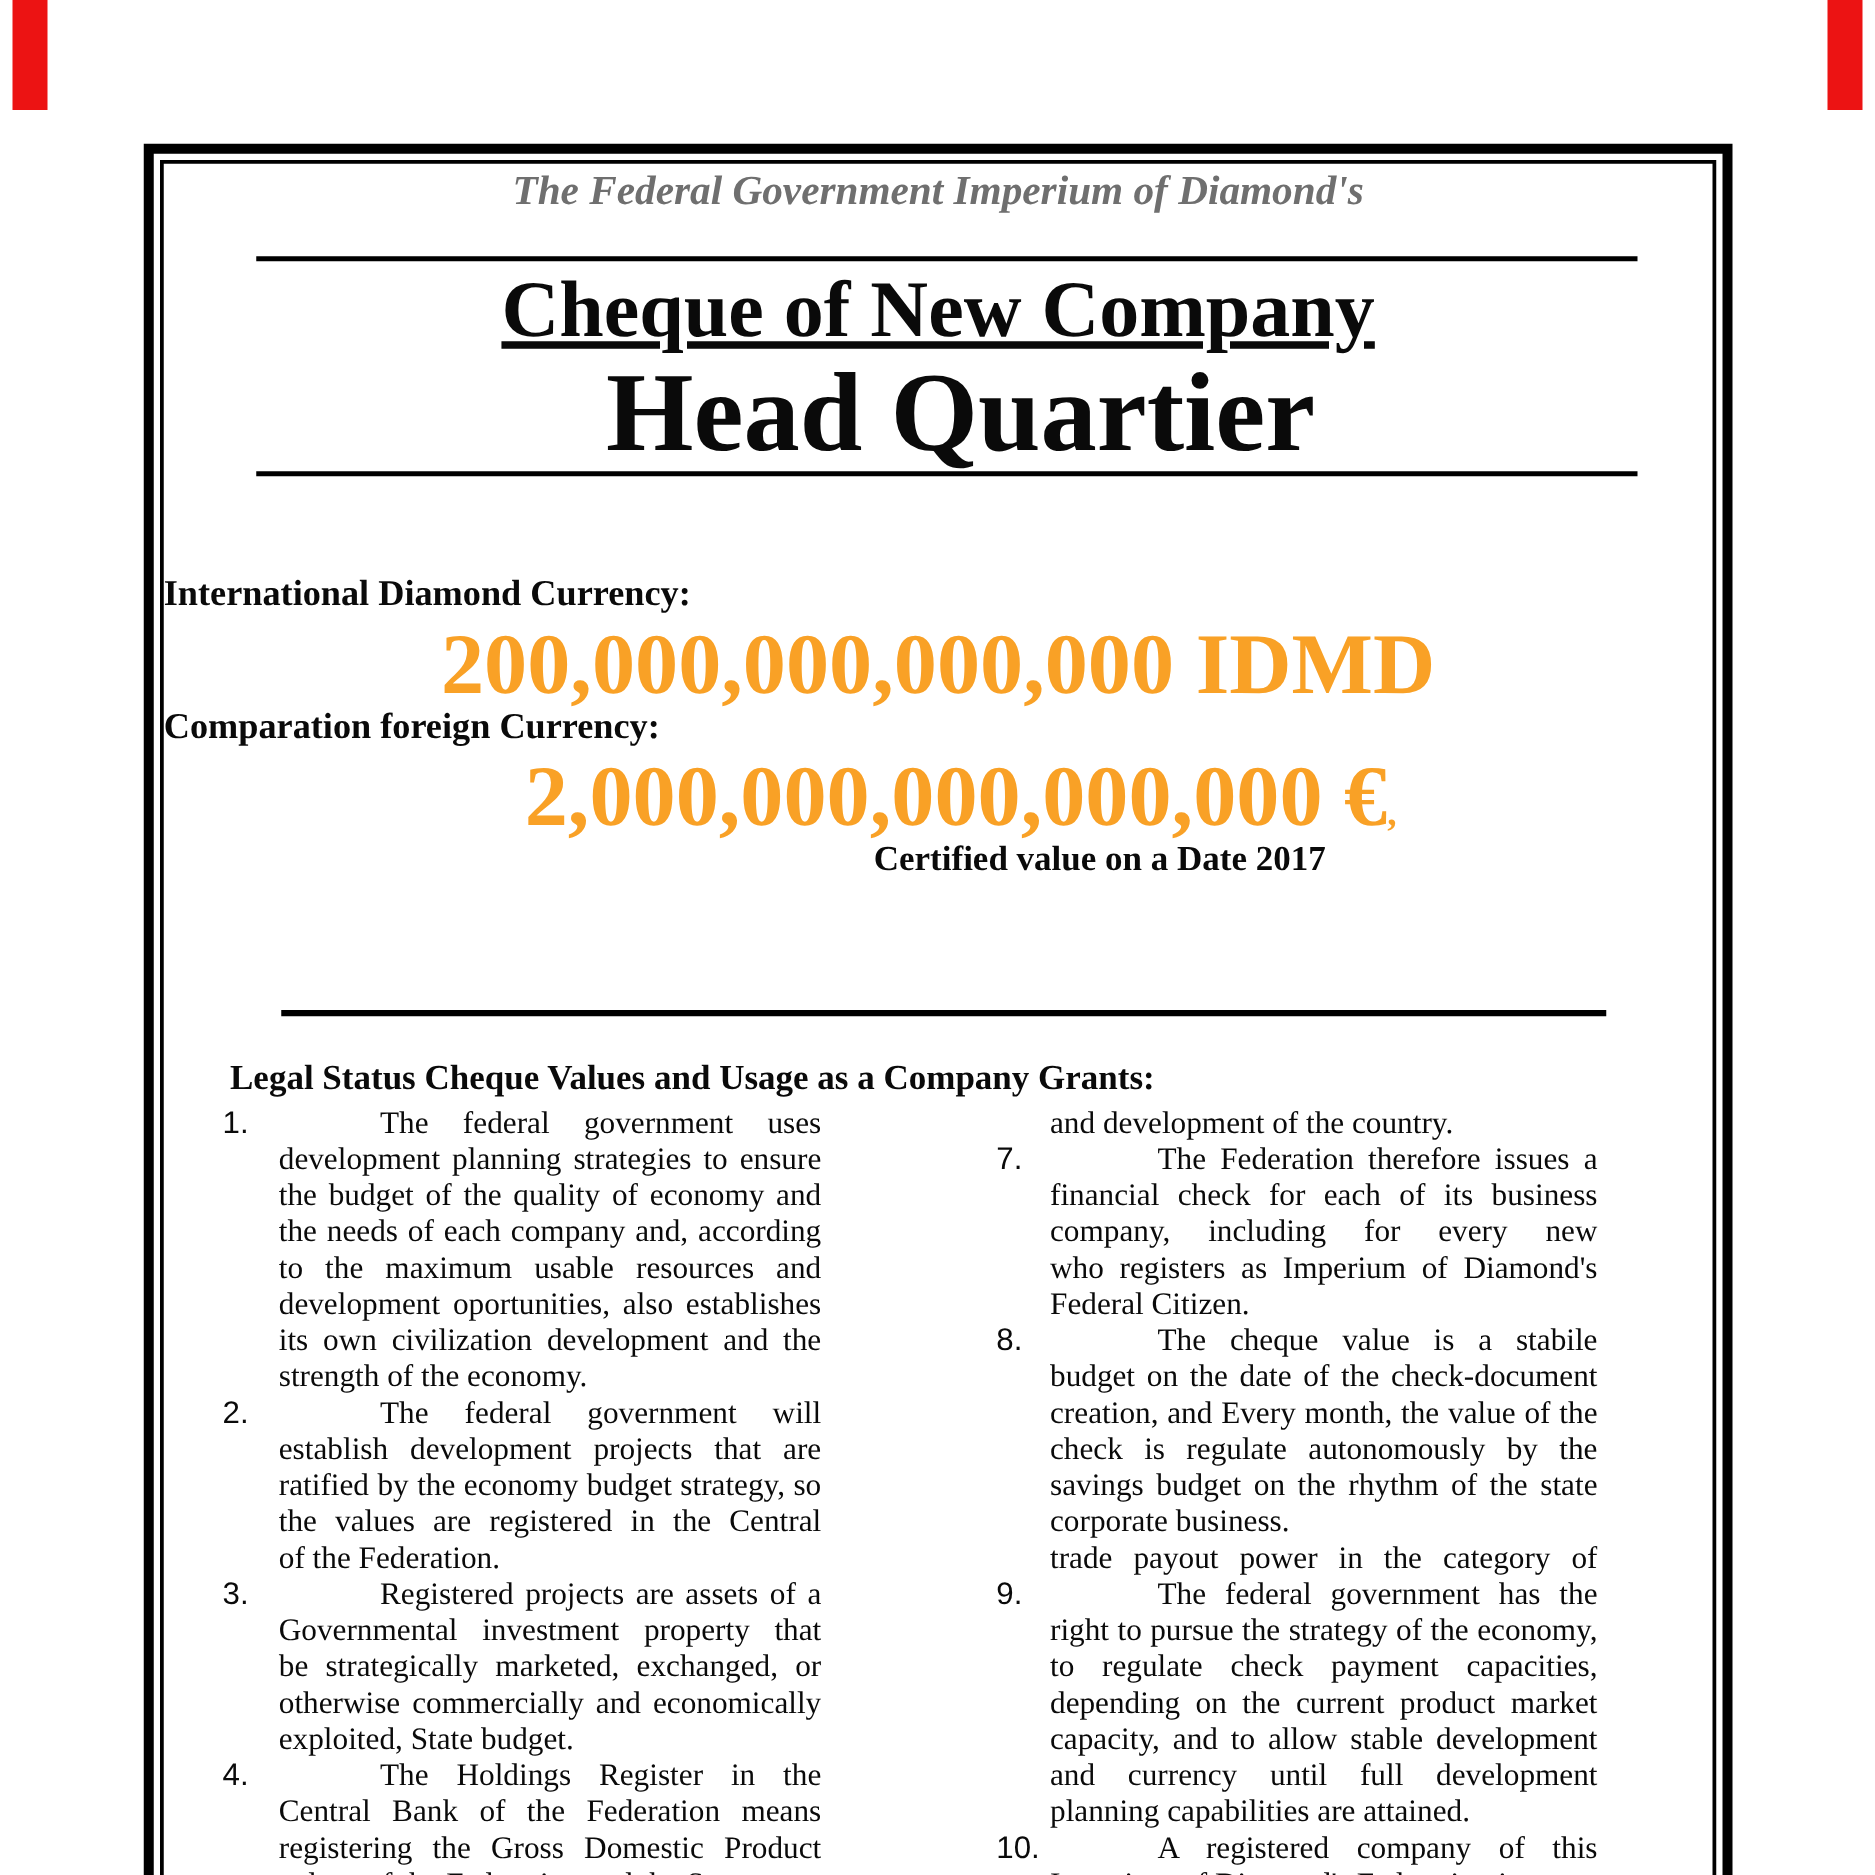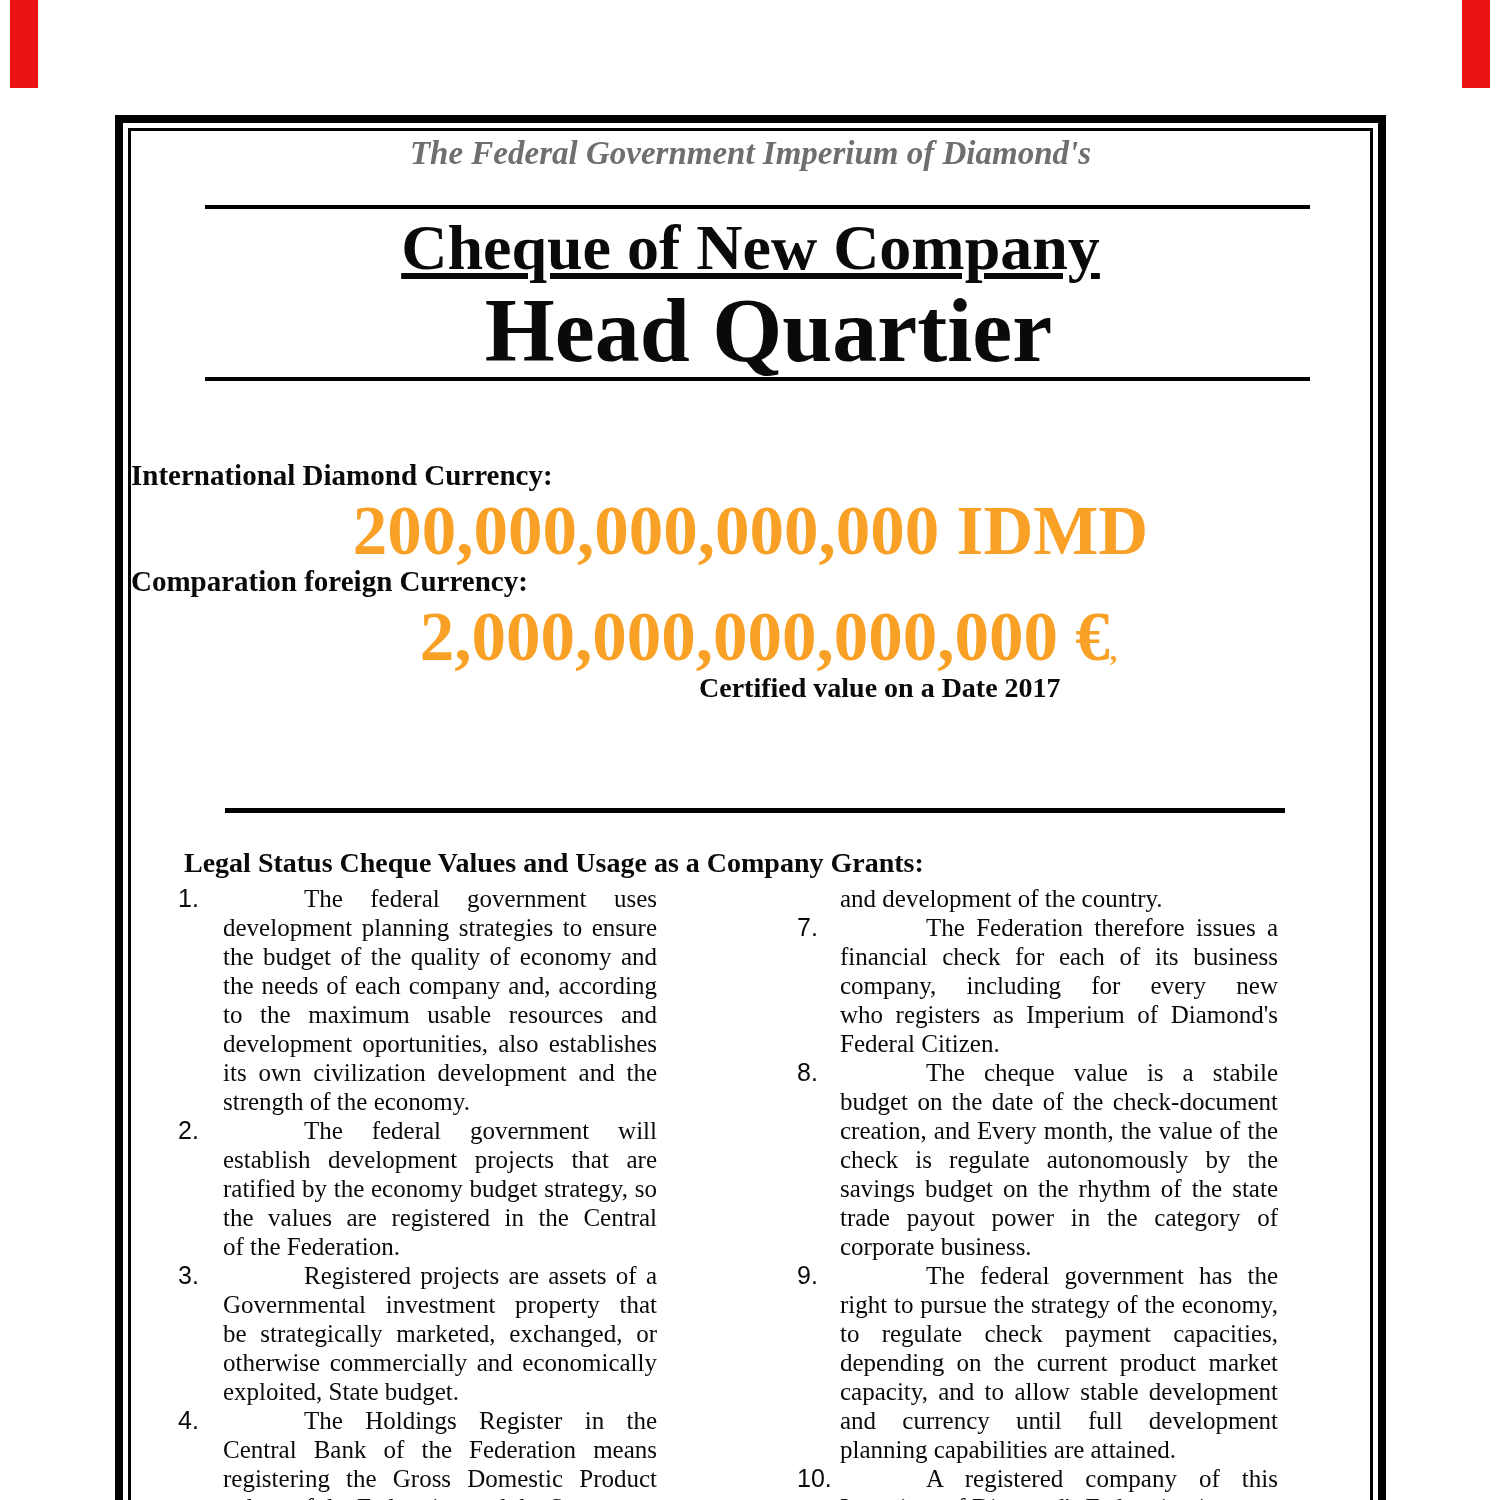--- a/index.html
+++ b/index.html
@@ -142,22 +142,22 @@
         <div class="line">who registers as Imperium of Diamond's</div>
         <div class="line last">Federal Citizen.</div>
       </div>
       <div class="item">
         <span class="num">8.</span>
         <div class="line first">The cheque value is a stabile</div>
         <div class="line">budget on the date of the check-document</div>
         <div class="line">creation, and Every month, the value of the</div>
         <div class="line">check is regulate autonomously by the</div>
         <div class="line">savings budget on the rhythm of the state</div>
+        <div class="line last">corporate business.</div>
         <div class="line">trade payout power in the category of</div>
-        <div class="line last">corporate business.</div>
       </div>
       <div class="item">
         <span class="num">9.</span>
         <div class="line first">The federal government has the</div>
         <div class="line">right to pursue the strategy of the economy,</div>
         <div class="line">to regulate check payment capacities,</div>
         <div class="line">depending on the current product market</div>
         <div class="line">capacity, and to allow stable development</div>
         <div class="line">and currency until full development</div>
         <div class="line last">planning capabilities are attained.</div>

